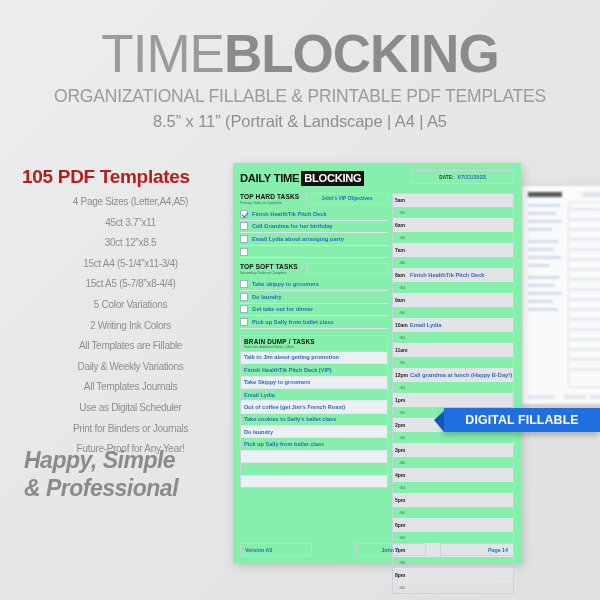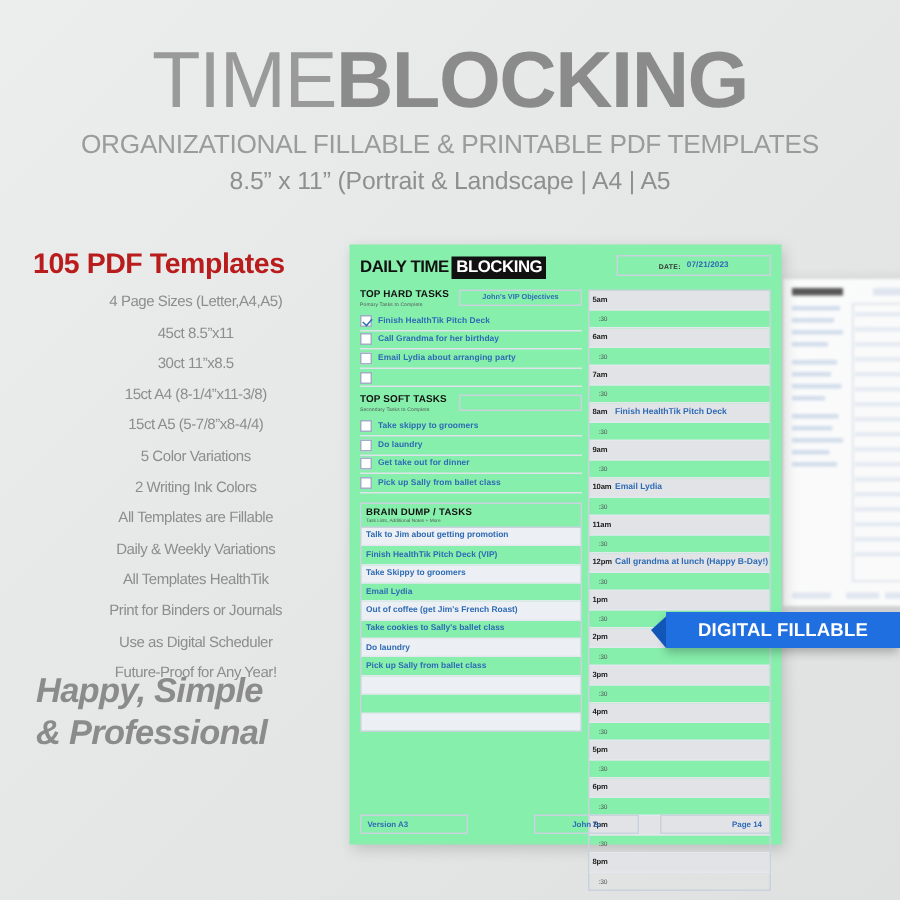--- a/index.html
+++ b/index.html
@@ -158,31 +158,31 @@
   <div id="title">
     <span>TIME</span><span class="bold">BLOCKING</span>
   </div>
   <div id="subtitle">ORGANIZATIONAL FILLABLE &amp; PRINTABLE PDF TEMPLATES</div>
   <div id="subtitle2">8.5” x 11” (Portrait &amp; Landscape  |  A4  |  A5</div>
 </div>
 
 <div id="features">
   <div id="feat-title">105 PDF Templates</div>
   <div class="feat-item">4 Page Sizes (Letter,A4,A5)</div>
-  <div class="feat-item">45ct 8.5”x11</div>
-  <div class="feat-item">30ct 11”x8.5</div>
-  <div class="feat-item">15ct A4 (8-1/4”x11-3/8)</div>
+  <div class="feat-item">45ct 3.7”x11</div>
+  <div class="feat-item">30ct 12”x8.5</div>
+  <div class="feat-item">15ct A4 (5-1/4”x11-3/4)</div>
   <div class="feat-item">15ct A5 (5-7/8”x8-4/4)</div>
   <div class="feat-item">5 Color Variations</div>
   <div class="feat-item">2 Writing Ink Colors</div>
   <div class="feat-item">All Templates are Fillable</div>
   <div class="feat-item">Daily &amp; Weekly Variations</div>
-  <div class="feat-item">All Templates HealthTik</div>
+  <div class="feat-item">All Templates Journals</div>
+  <div class="feat-item">Use as Digital Scheduler</div>
   <div class="feat-item">Print for Binders or Journals</div>
-  <div class="feat-item">Use as Digital Scheduler</div>
   <div class="feat-item">Future-Proof for Any Year!</div>
 </div>
 
 <div id="tagline">
   <span>Happy, Simple</span><br>
   <span>&amp; Professional</span>
 </div>
 
 <div id="bg-page">
   <div class="bp-title"></div>

